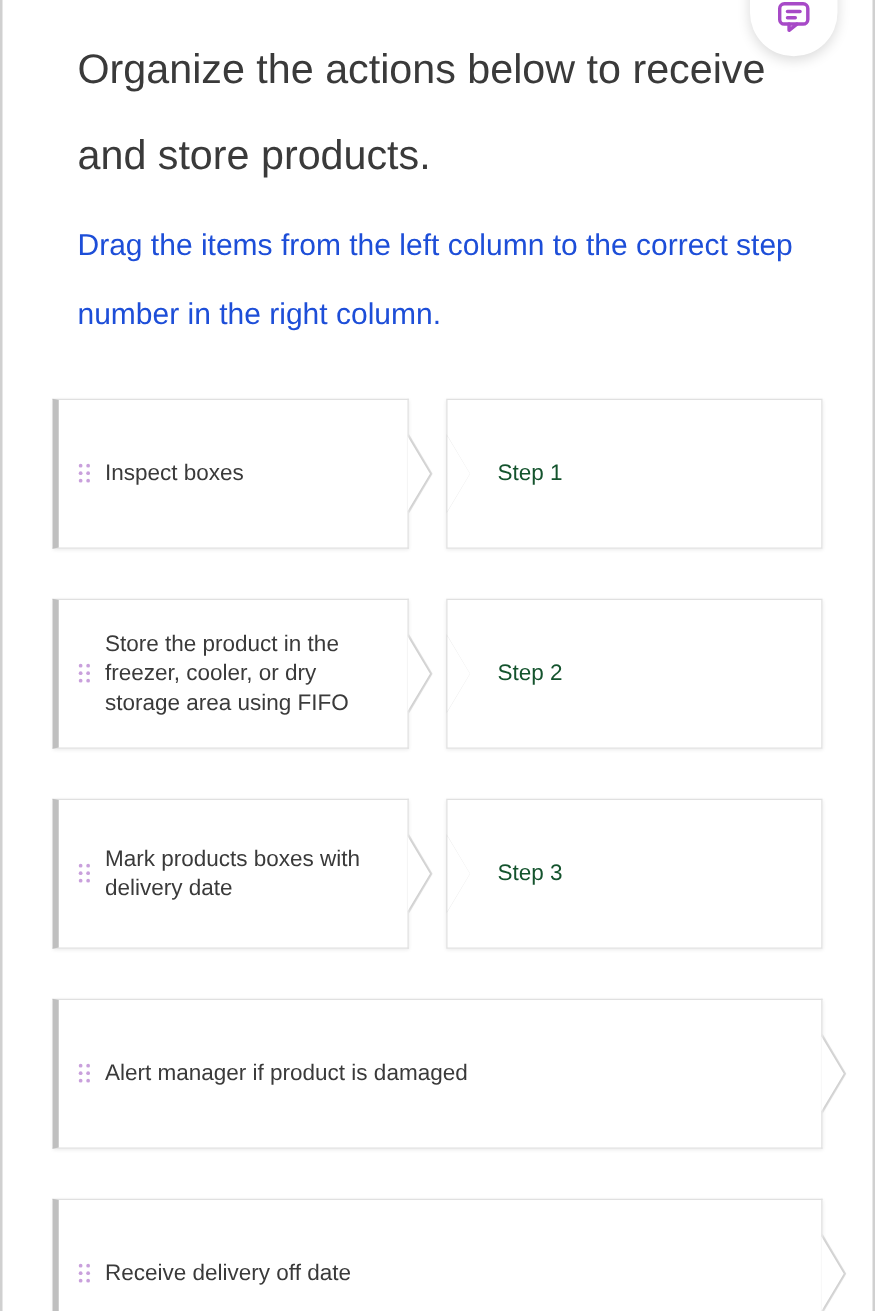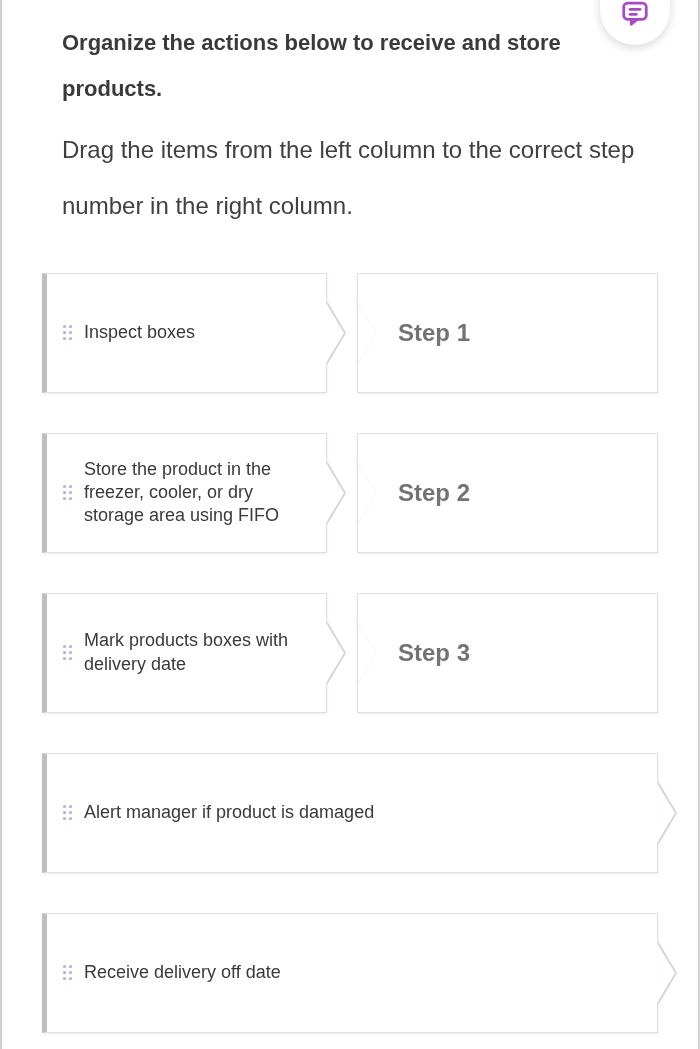--- a/index.html
+++ b/index.html
@@ -18,29 +18,29 @@
     .frame {
       border-left: 2px solid #d0d0d0;
       border-right: 2px solid #d0d0d0;
       height: 100%;
       padding: 0;
     }
     .content {
       padding: 20px 60px 0 60px;
     }
     .title {
-      font-size: 22px;
-      font-weight: 700;
+      font-size: 33px;
+      font-weight: 400;
       color: #3a3a3a;
       line-height: 2.1;
       margin-bottom: 10px;
     }
     .instruction {
       font-size: 24px;
-      color: #404040;
+      color: #1d4ed8;
       line-height: 2.3;
       margin-bottom: 40px;
     }
     .rows {
       padding: 0 40px 0 40px;
     }
     .row {
       display: flex;
       align-items: stretch;
       margin-bottom: 40px;
@@ -110,23 +110,22 @@
       flex: 1;
       position: relative;
       background: #fff;
       border: 1px solid #e0e0e0;
       box-shadow: 0 1px 3px rgba(0,0,0,0.08);
       display: flex;
       align-items: center;
       padding: 10px 20px 10px 40px;
     }
     .step-card-text {
-      font-size: 24px;
-      color: #737373;
-      font-weight: bold;
+      font-size: 18px;
+      color: #14532d;
     }
     .step-card::before {
       content: '';
       position: absolute;
       left: -1px;
       top: 50%;
       transform: translateY(-50%);
       width: 0;
       height: 0;
       border-top: 32px solid transparent;

